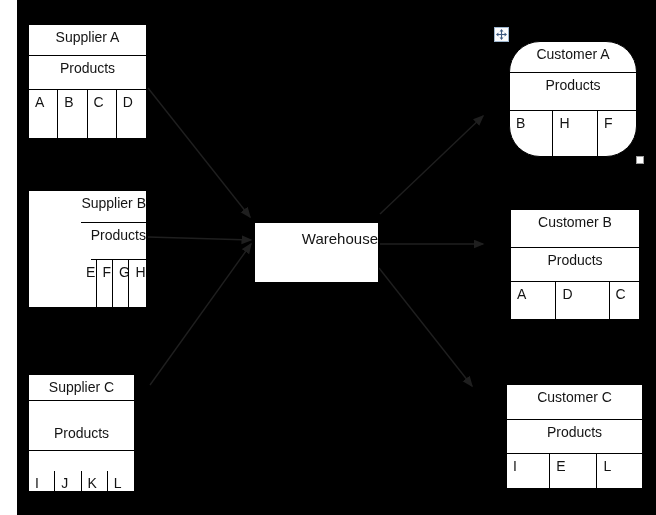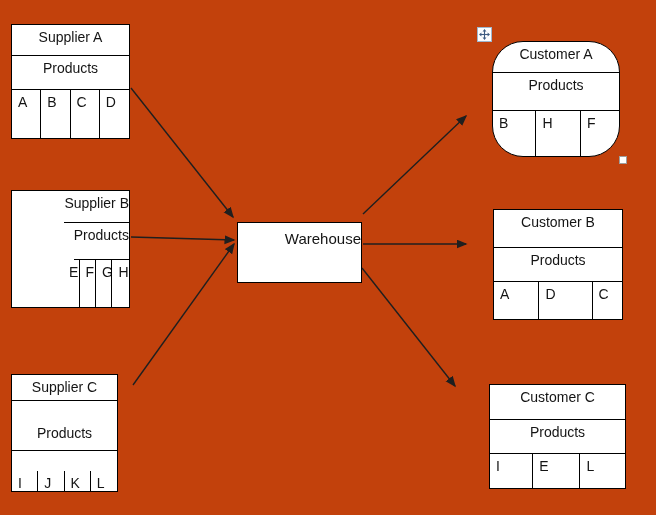--- a/index.html
+++ b/index.html
@@ -4,21 +4,21 @@
 <style>
   * { margin: 0; padding: 0; box-sizing: border-box; }
   html, body { width: 656px; height: 515px; }
   body {
     font-family: "Liberation Sans", sans-serif;
     background: #ffffff;
     position: relative;
     overflow: hidden;
     color: #141414;
   }
-  .canvas { position: absolute; inset: 0; background: #c2410c; }
+  .canvas { position: absolute; inset: 0; background: #000000; margin-left: 17px; }
 
   .arrow-layer { position: absolute; left: 0; top: 0; width: 656px; height: 515px; }
 
   .ftable {
     position: absolute;
     border: 1.7px solid #000;
     background: #fff;
     display: flex;
     flex-direction: column;
   }

